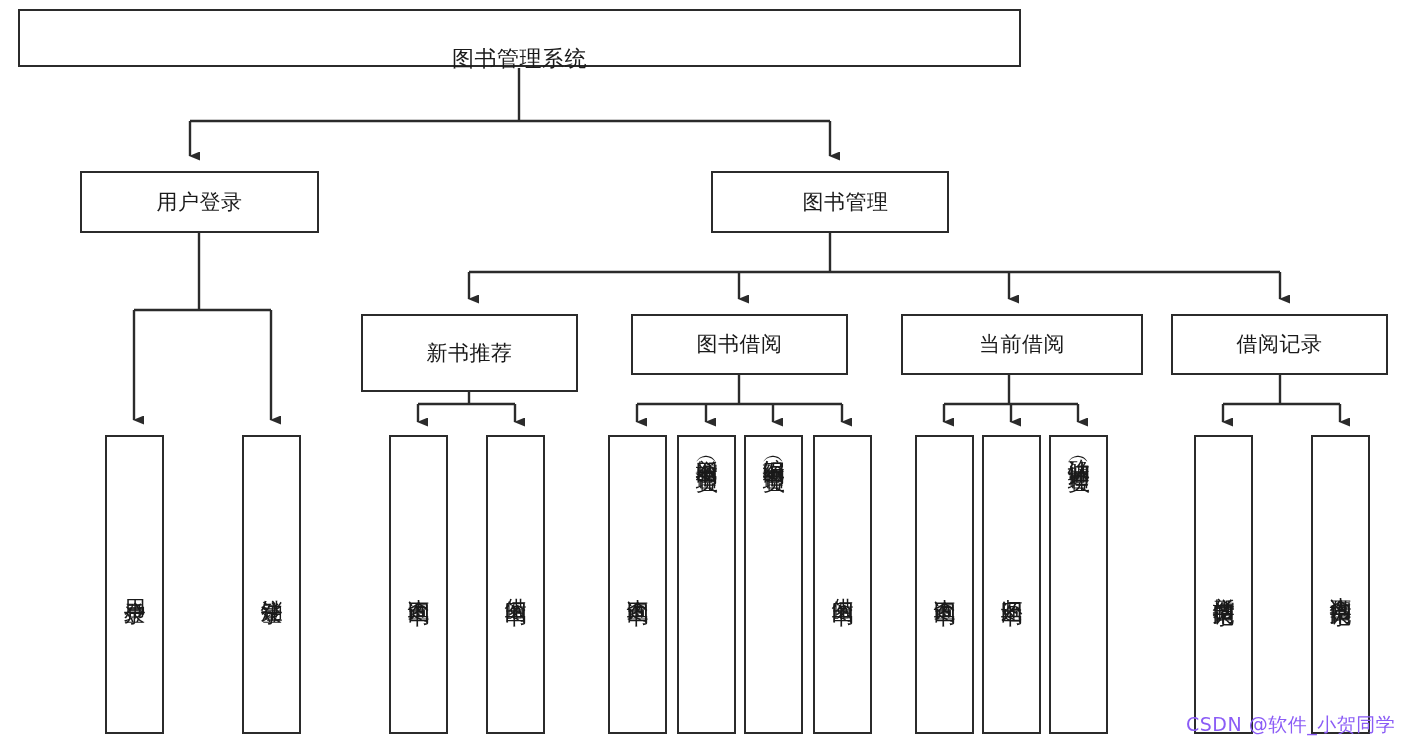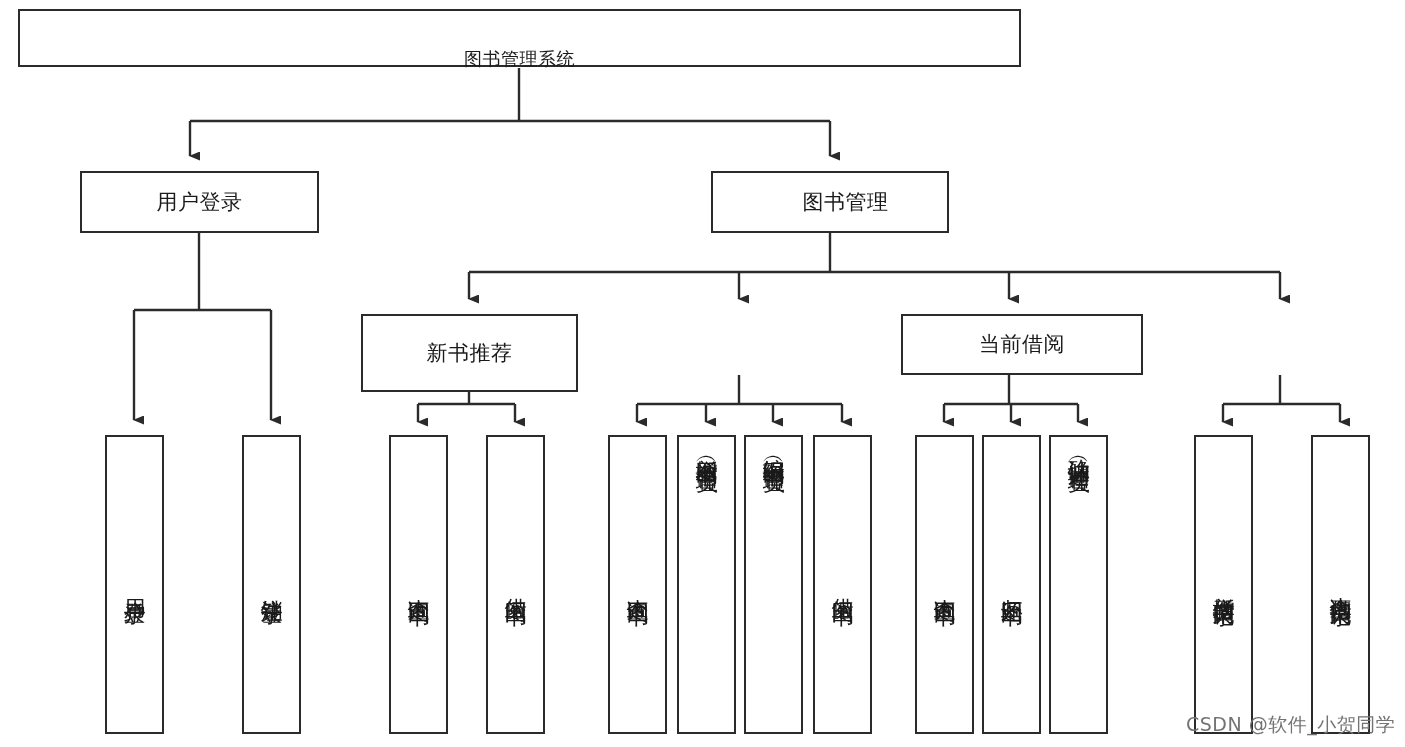--- a/index.html
+++ b/index.html
@@ -38,21 +38,21 @@
     text-align: center;
     line-height: 1.18;
     letter-spacing: 0.5px;
   }
   
   .node.h .label {
     font-size: 21px;
     writing-mode: horizontal-tb;
   }
   .node.root .label {
-    font-size: 18px;
+    font-size: 22px;
     margin-top: 41px;
   }
   
   .node.v {
     align-items: flex-start;
     padding-top: 4px;
   }
   .node.v .label {
     writing-mode: vertical-rl;
     text-orientation: upright;
@@ -63,21 +63,21 @@
   }
   .node.v.center {
     align-items: center;
     padding-top: 0;
   }
   .watermark {
     position: absolute;
     left: 1186px;
     top: 712px;
     font-size: 19px;
-    color: #737373;
+    color: #8b5cf6;
     white-space: nowrap;
     letter-spacing: 0.5px;
   }
 </style>
 </head>
 <body>
 
 <div id="canvas">
 
   <svg class="connectors" viewBox="0 0 1405 747">
@@ -137,23 +137,29 @@
   <div class="node h" style="left:80px; top:171px; width:239px; height:62px;">
     <span class="label">用户登录</span>
   </div>
   <div class="node h" style="left:711px; top:171px; width:238px; height:62px;padding-left:31px;">
     <span class="label">图书管理</span>
   </div>
 
   <div class="node h" style="left:361px; top:314px; width:217px; height:78px;">
     <span class="label">新书推荐</span>
   </div>
+  <div class="node h" style="left:631px; top:314px; width:217px; height:61px;">
+    <span class="label">图书借阅</span>
+  </div>
   <div class="node h" style="left:901px; top:314px; width:242px; height:61px;">
     <span class="label">当前借阅</span>
   </div>
+  <div class="node h" style="left:1171px; top:314px; width:217px; height:61px;">
+    <span class="label">借阅记录</span>
+  </div>
 
   <div class="node v center" style="left:105px; top:435px; width:59px; height:299px;">
     <span class="label">用户登录</span>
   </div>
   <div class="node v center" style="left:242px; top:435px; width:59px; height:299px;">
     <span class="label">注销登录</span>
   </div>
 
   <div class="node v center" style="left:389px; top:435px; width:59px; height:299px;">
     <span class="label">查询图书</span>

